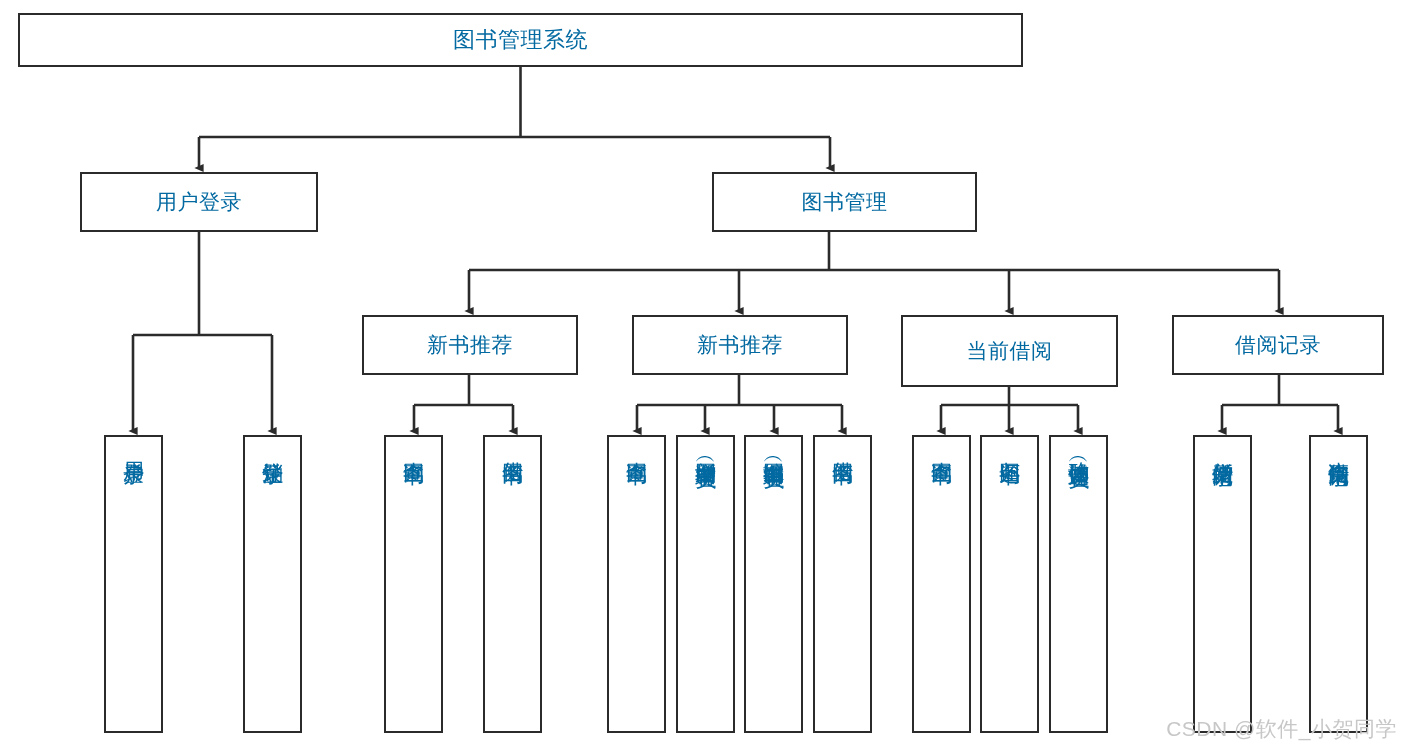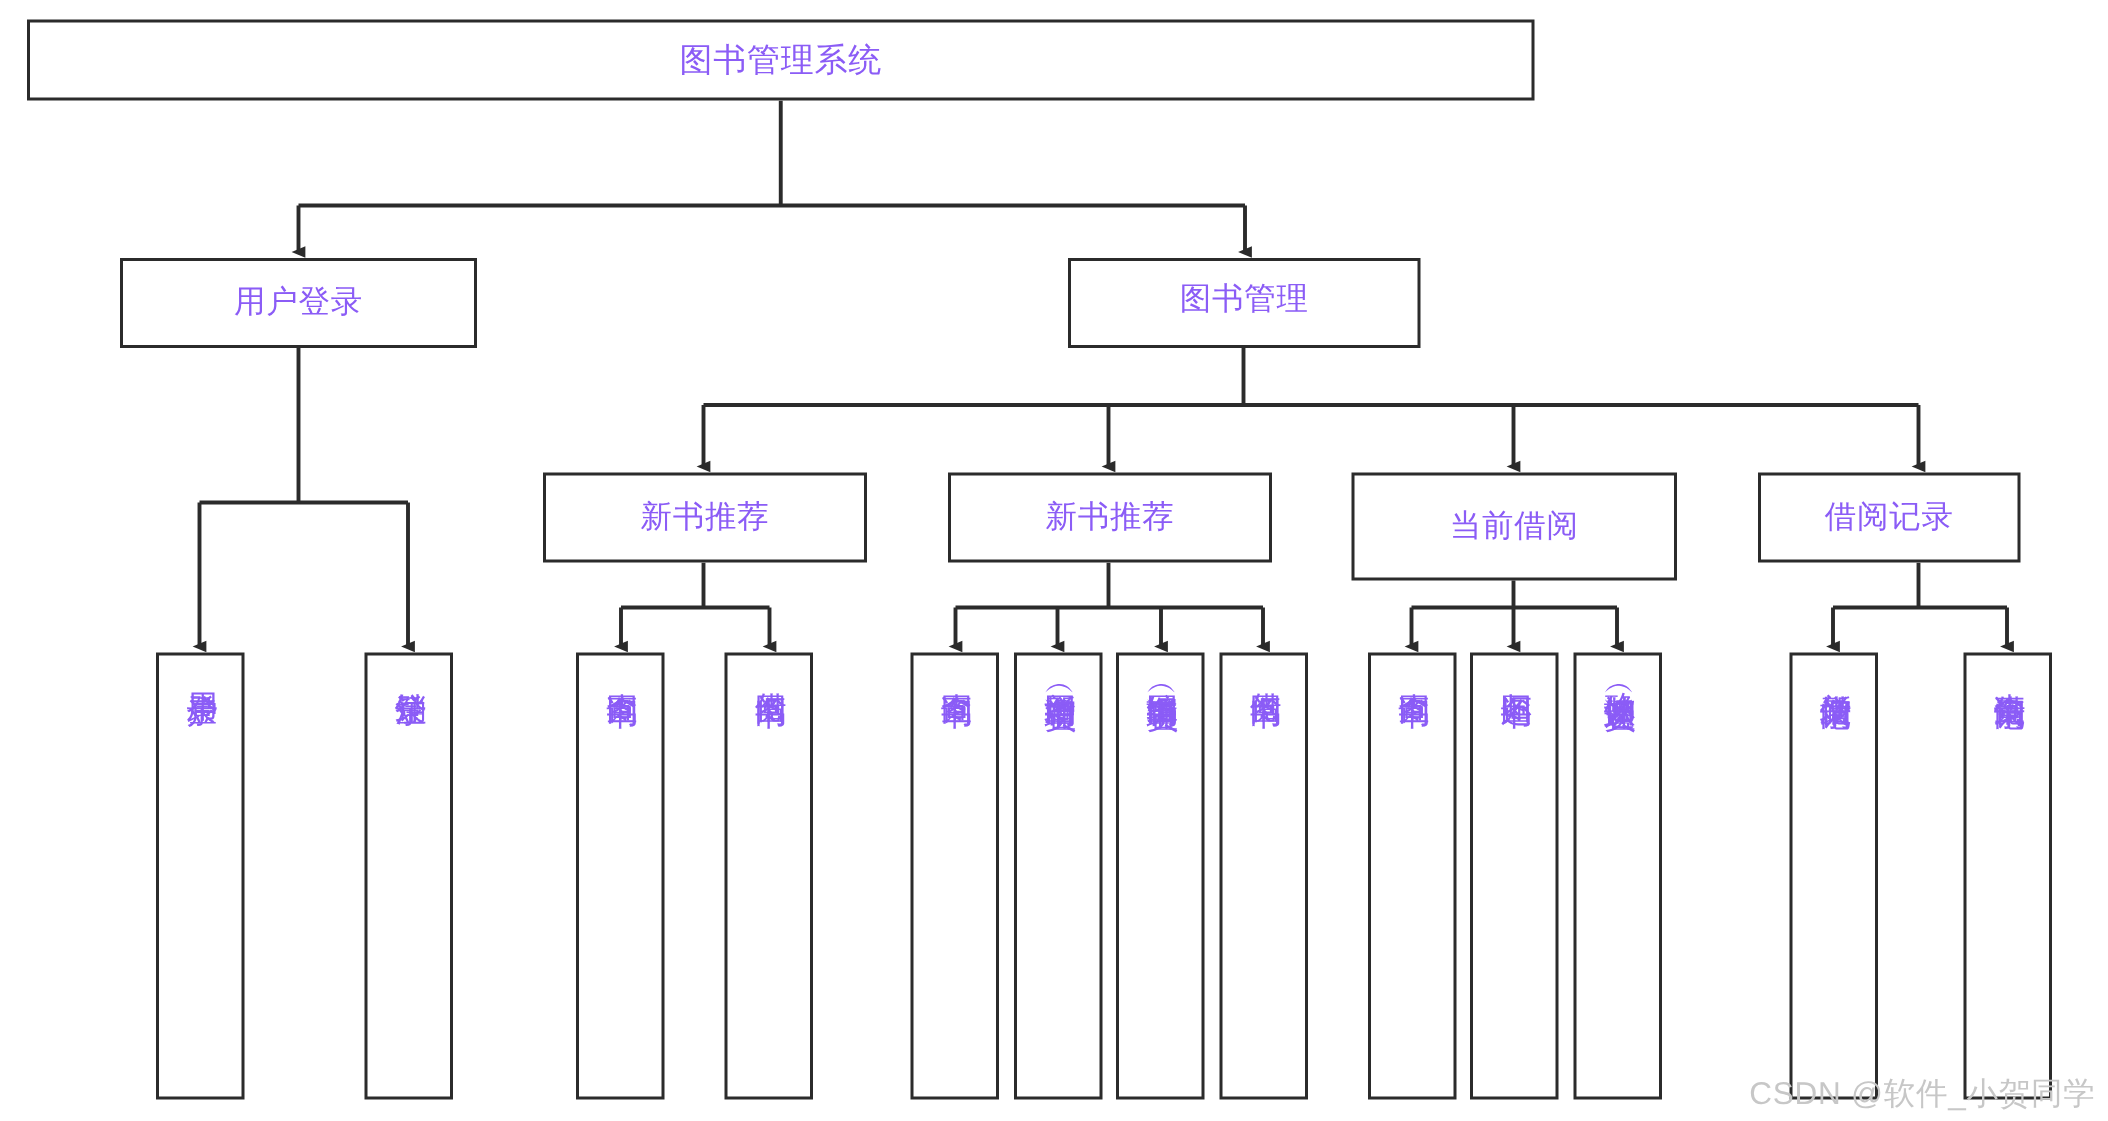--- a/index.html
+++ b/index.html
@@ -27,21 +27,21 @@
     pointer-events: none;
   }
   .node {
     position: absolute;
     box-sizing: border-box;
     background: #ffffff;
     border: 2px solid #2b2b2b;
     display: flex;
     align-items: center;
     justify-content: center;
-    color: #8b5cf6;
+    color: #0369a1;
     z-index: 2;
   }
   .node-label {
     display: block;
     text-align: center;
     line-height: 1.18;
     letter-spacing: 0.5px;
   }
   .node.horizontal .node-label {
     font-size: 21px;
@@ -133,34 +133,34 @@
     </g>
   </svg>
 
   <div class="node root horizontal" style="left:18px; top:13px; width:1005px; height:54px;">
     <span class="node-label">图书管理系统</span>
   </div>
 
   <div class="node horizontal" style="left:80px; top:172px; width:238px; height:60px;">
     <span class="node-label">用户登录</span>
   </div>
-  <div class="node horizontal" style="left:712px; top:172px; width:235px; height:60px;font-family:Liberation Mono, monospace;">
+  <div class="node horizontal" style="left:712px; top:172px; width:265px; height:60px;">
     <span class="node-label">图书管理</span>
   </div>
 
   <div class="node horizontal" style="left:362px; top:315px; width:216px; height:60px;">
     <span class="node-label">新书推荐</span>
   </div>
   <div class="node horizontal" style="left:632px; top:315px; width:216px; height:60px;">
     <span class="node-label">新书推荐</span>
   </div>
   <div class="node horizontal" style="left:901px; top:315px; width:217px; height:72px;">
     <span class="node-label">当前借阅</span>
   </div>
-  <div class="node horizontal" style="left:1172px; top:315px; width:175px; height:60px;">
+  <div class="node horizontal" style="left:1172px; top:315px; width:212px; height:60px;">
     <span class="node-label">借阅记录</span>
   </div>
 
   <div class="node vertical" style="left:104px; top:435px; width:59px; height:298px;">
     <span class="node-label">用户登录</span>
   </div>
   <div class="node vertical" style="left:243px; top:435px; width:59px; height:298px;">
     <span class="node-label">注销登录</span>
   </div>
 

